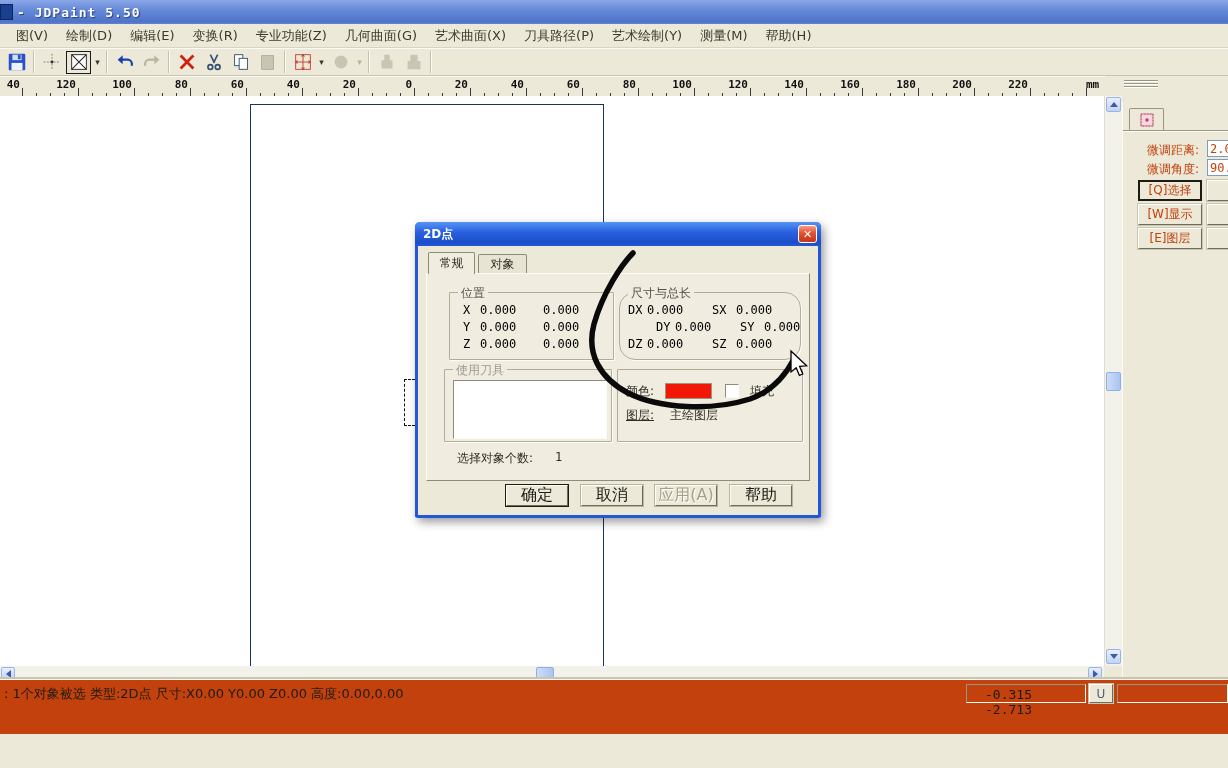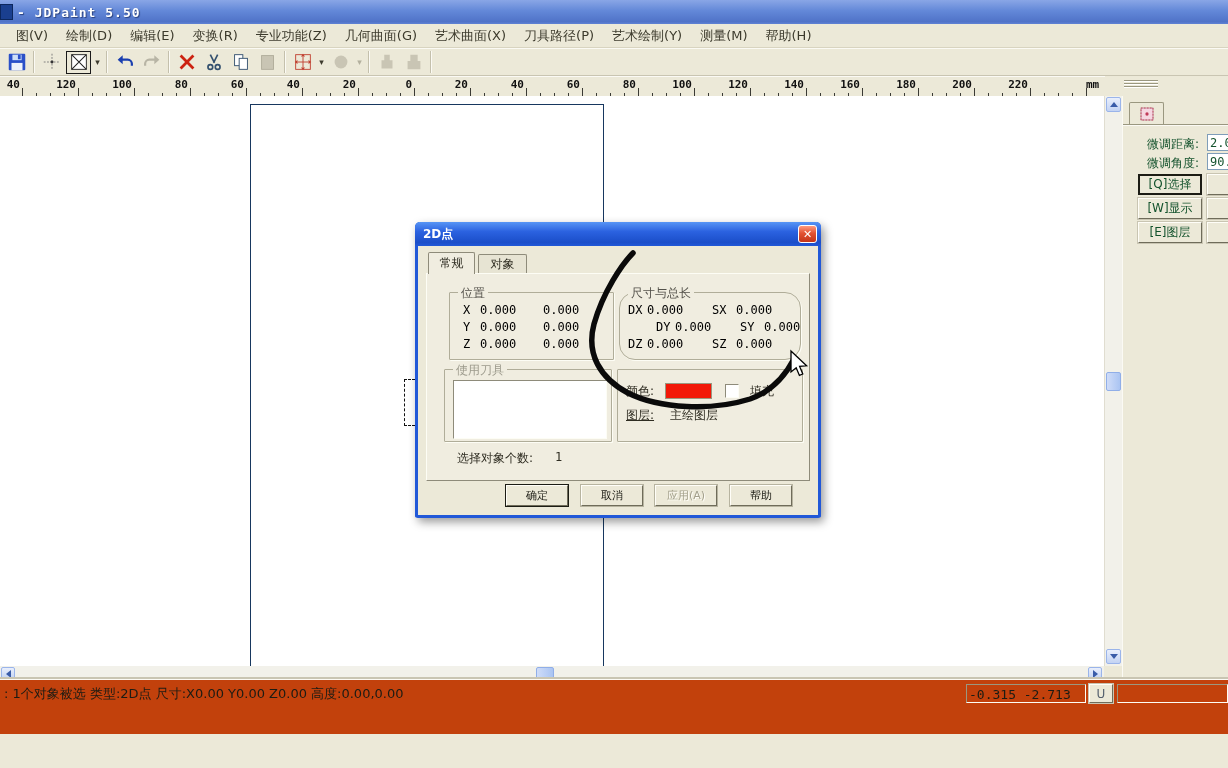--- a/index.html
+++ b/index.html
@@ -59,22 +59,22 @@
   .tri{width:0;height:0;}
   .tri.up{border-left:4px solid transparent;border-right:4px solid transparent;border-bottom:5px solid #3a5ca8;}
   .tri.down{border-left:4px solid transparent;border-right:4px solid transparent;border-top:5px solid #3a5ca8;}
   .tri.left{border-top:4px solid transparent;border-bottom:4px solid transparent;border-right:5px solid #3a5ca8;}
   .tri.right{border-top:4px solid transparent;border-bottom:4px solid transparent;border-left:5px solid #3a5ca8;}
   .thumb{position:absolute;background:linear-gradient(90deg,#cfdcf8,#aac4f2);
     border:1px solid #90aee8;border-radius:2px;box-sizing:border-box;}
   .corner{position:absolute;left:1104px;top:666px;width:17px;height:15px;background:#ece9d8;}
 
   
-  .rpanel{position:absolute;left:1122px;top:96px;width:106px;height:618px;background:#ece9d8;
-    border-left:1px solid #fbfaf4;font-size:12px;color:#14532d;}
+  .rpanel{position:absolute;left:1122px;top:102px;width:106px;height:618px;background:#ece9d8;
+    border-left:1px solid #fbfaf4;font-size:12px;color:#c2410c;}
   .rp-tab{position:absolute;left:6px;top:6px;width:33px;height:22px;background:#ece9d8;
     border:1px solid #9a9780;border-bottom:none;border-radius:2px 2px 0 0;
     display:flex;align-items:center;justify-content:center;}
   .rp-tabline{position:absolute;left:0;top:28px;width:106px;height:1px;background:#fbfaf4;border-top:1px solid #9a9780;}
   .rp-row{position:absolute;left:0;width:140px;height:18px;}
   .rp-row .lbl{position:absolute;left:24px;top:2px;white-space:nowrap;}
   .rp-input{position:absolute;left:84px;top:0;width:44px;height:17px;background:#fff;
     border:1px solid #7f9db9;font-size:12px;padding:1px 0 0 2px;box-sizing:border-box;overflow:hidden;white-space:nowrap;}
   .rp-btn{position:absolute;height:21px;width:64px;background:#ece9d8;font-size:12px;
     border:1px solid;border-color:#fffef8 #6f6c5a #6f6c5a #fffef8;box-shadow:0 0 0 1px #c9c5b2;
@@ -103,21 +103,21 @@
     font-size:12px;color:#53514a;white-space:nowrap;}
   .grp .legend.gray{color:#9c9a8c;}
   .drow{position:absolute;left:0;width:100%;height:16px;font-size:12px;}
   .drow span{position:absolute;top:0;}
   .listbox{position:absolute;left:8px;top:10px;width:152px;height:57px;background:#fff;
     border:1px solid;border-color:#8e8b7a #fdfdf5 #fdfdf5 #8e8b7a;}
   .dlabel{position:absolute;font-size:12px;color:#2f2d22;white-space:nowrap;}
   .swatch{position:absolute;border:1px solid #9a9780;}
   .checkbox{position:absolute;width:12px;height:12px;background:#fff;
     border:1px solid;border-color:#8e8b7a #fdfdf5 #fdfdf5 #8e8b7a;}
-  .btn3d{position:absolute;top:263px;width:62px;height:21px;background:#ece9d8;font-size:11px;color:#1c1c14;
+  .btn3d{position:absolute;top:263px;width:62px;height:21px;background:#ece9d8;font-size:16px;color:#1c1c14;
     border:1px solid;border-color:#fffef8 #6f6c5a #6f6c5a #fffef8;box-shadow:0 0 0 1px #b7b4a0;
     display:flex;align-items:center;justify-content:center;box-sizing:border-box;}
   .btn3d.default{box-shadow:0 0 0 1px #1c1c14;}
   .btn3d.disabled{color:#a3a08c;text-shadow:1px 1px 0 #fffef8;}
 
   
   .btoolbar{position:absolute;left:0;top:681px;width:1228px;height:33px;background:#ece9d8;
     border-top:1px solid #fbfaf4;display:flex;align-items:center;padding-left:3px;box-sizing:border-box;}
   .btoolbar .tbtn{width:29px;height:27px;}
 
@@ -609,21 +609,21 @@
       <div class="tbtn">
         <svg width="22" height="22" viewBox="0 0 24 24">
           <path d="M5 5L19 19M19 5L5 19" stroke="#b81818" stroke-width="3.4"></path>
         </svg>
       </div>
       <div class="tsep"></div>
     </div>
 
   <div class="statusbar">
     <div class="status-text">: 1个对象被选 类型:2D点 尺寸:X0.00 Y0.00 Z0.00 高度:0.00,0.00</div>
-    <div class="spanel mono" style="left:966px;width:120px;padding:2px 0 0 2px;">-0.315 -2.713</div>
+    <div class="spanel mono" style="left:966px;width:120px;padding:2px 0 0 18px;">-0.315 -2.713</div>
     <div class="ubtn" style="left:1089px;">U</div>
     <div class="spanel" style="left:1117px;width:111px;"></div>
   </div>
 
   <svg class="overlay" viewBox="0 0 1228 768">
     <path d="M633 253 C622 264 603 292 594 324 C586 354 600 378 628 393 C660 409 712 411 750 399 C770 392 784 378 794 359" fill="none" stroke="#0a0a0a" stroke-width="5.5" stroke-linecap="round"></path>
     <path d="M791 351 l0 21 l5.2 -4.2 l3.2 7.6 l3.4 -1.4 l-3.2 -7.6 l7 -0.6 z" fill="#ffffff" stroke="#000000" stroke-width="1.3"></path>
   </svg>
 </div>
 

